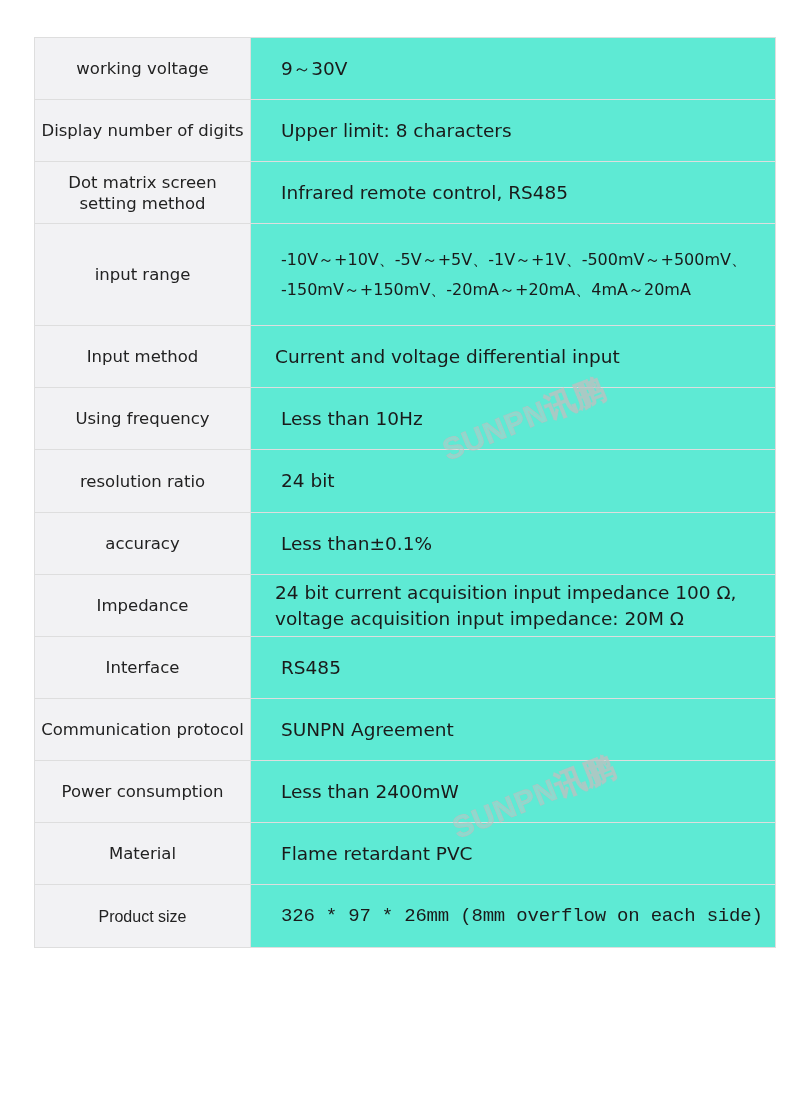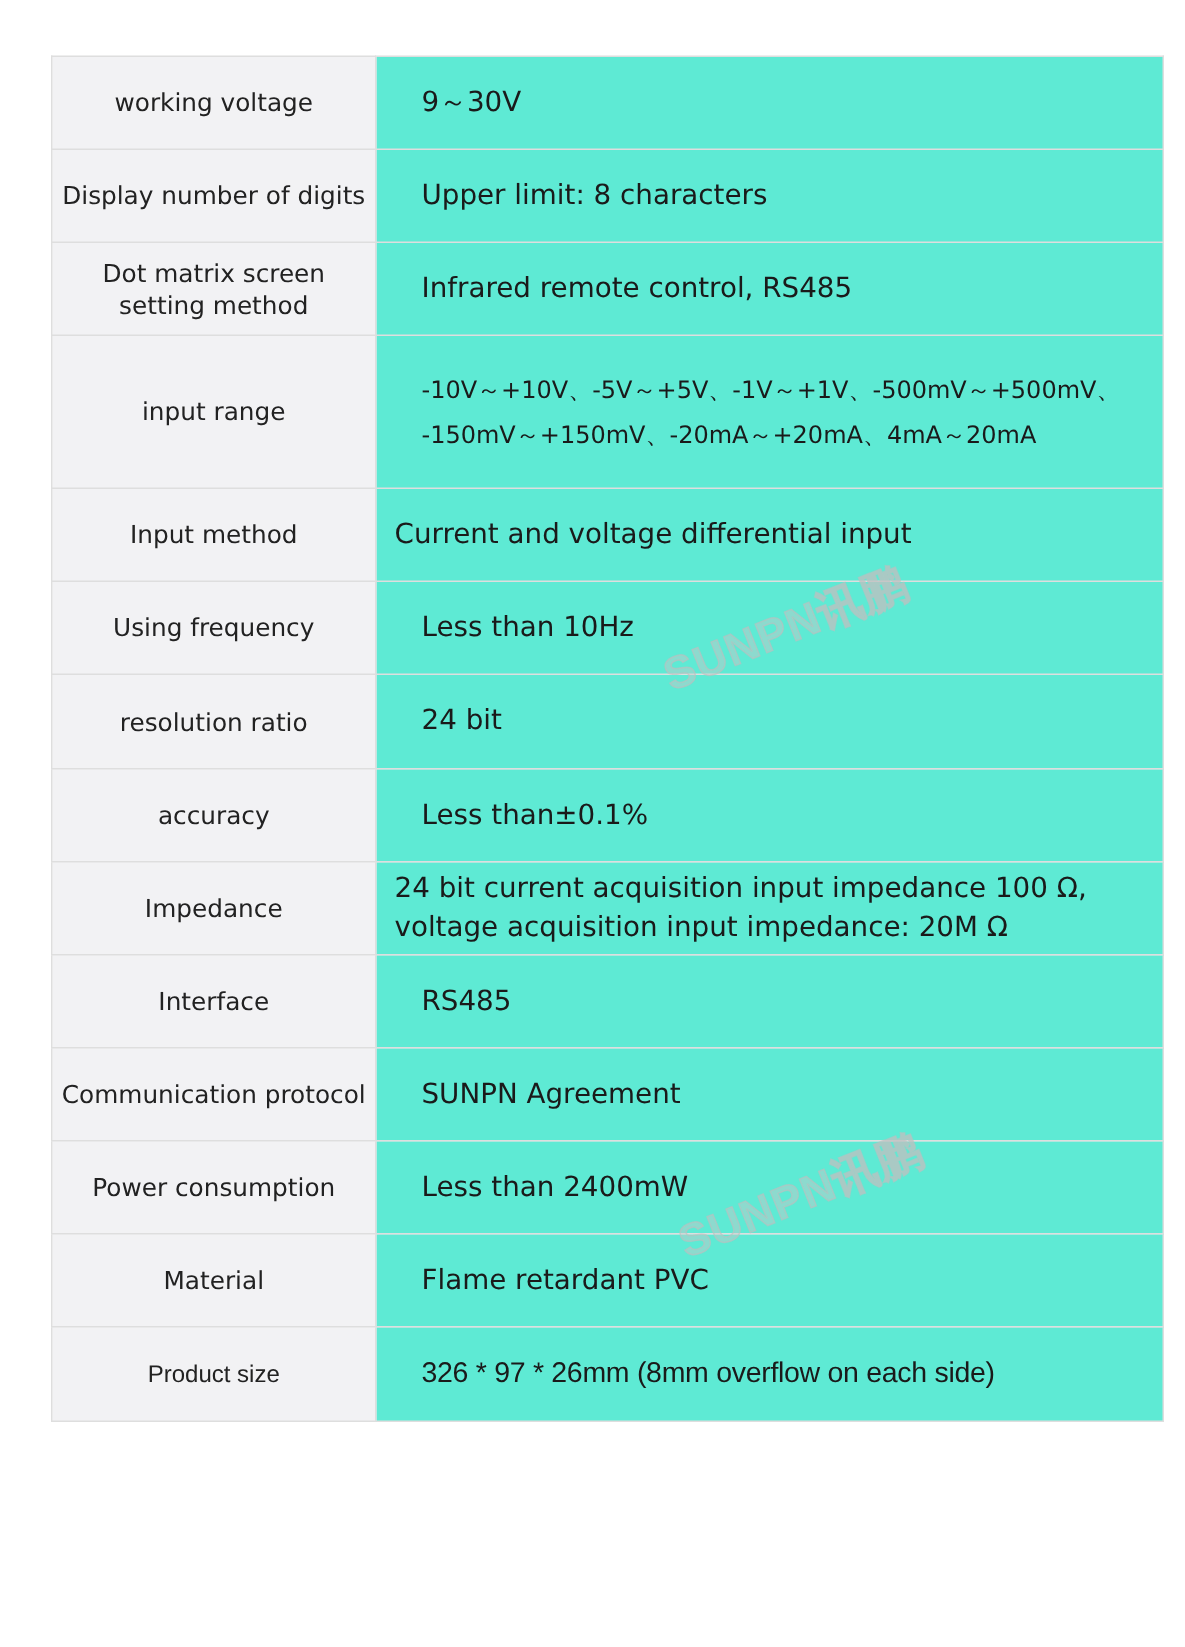--- a/index.html
+++ b/index.html
@@ -42,24 +42,24 @@
       padding-left: 30px;
       font-size: 18.5px;
       line-height: 26px;
       color: #1a1a1a;
     }
     .spec-table td.value.small {
       font-size: 16px;
       line-height: 30px;
     }
     .spec-table td.value.tight {
-      padding-left: 12px;
+      padding-left: 24px;
     }
     .spec-table td.value.narrow-font {
-      font-family: Liberation Sans, sans-serif;
+      font-family: Liberation Mono, monospace;
       font-size: 19px;
       letter-spacing: -0.2px;
     }
     .spec-table td.label.narrow-font {
       font-family: Liberation Sans, sans-serif;
       font-size: 16px;
     }
     .line { display: block; }
     .watermark {
       position: absolute;

